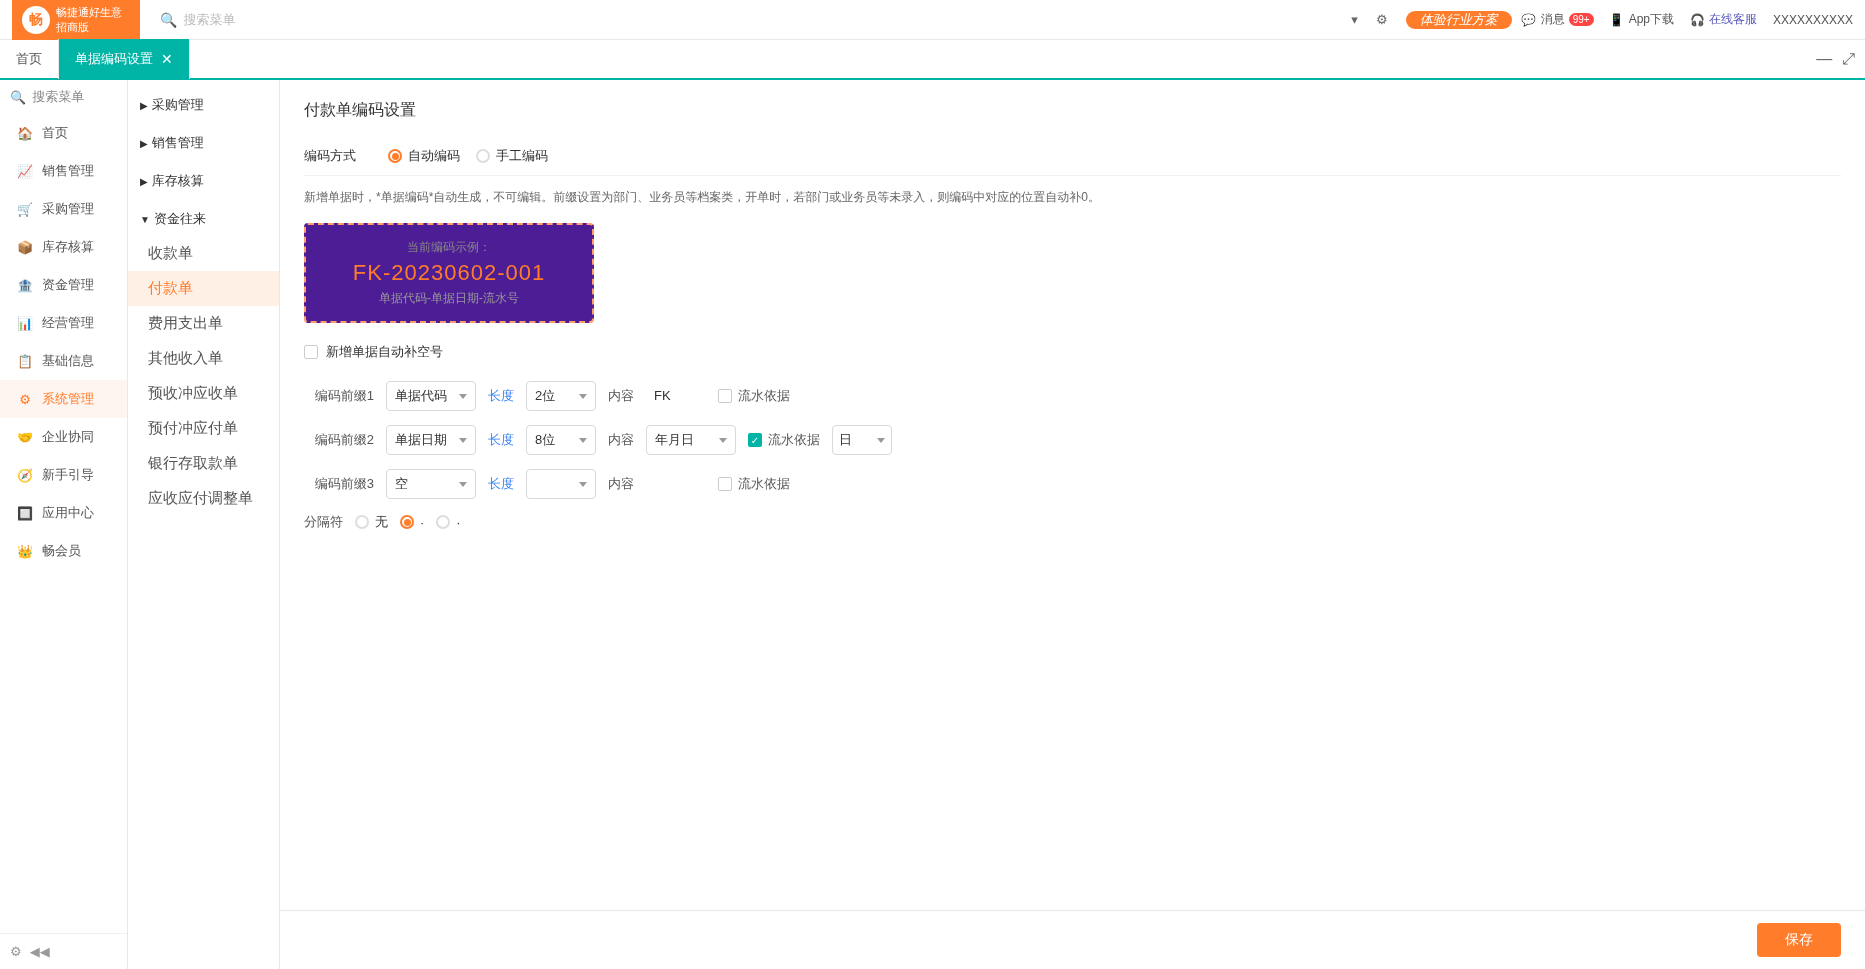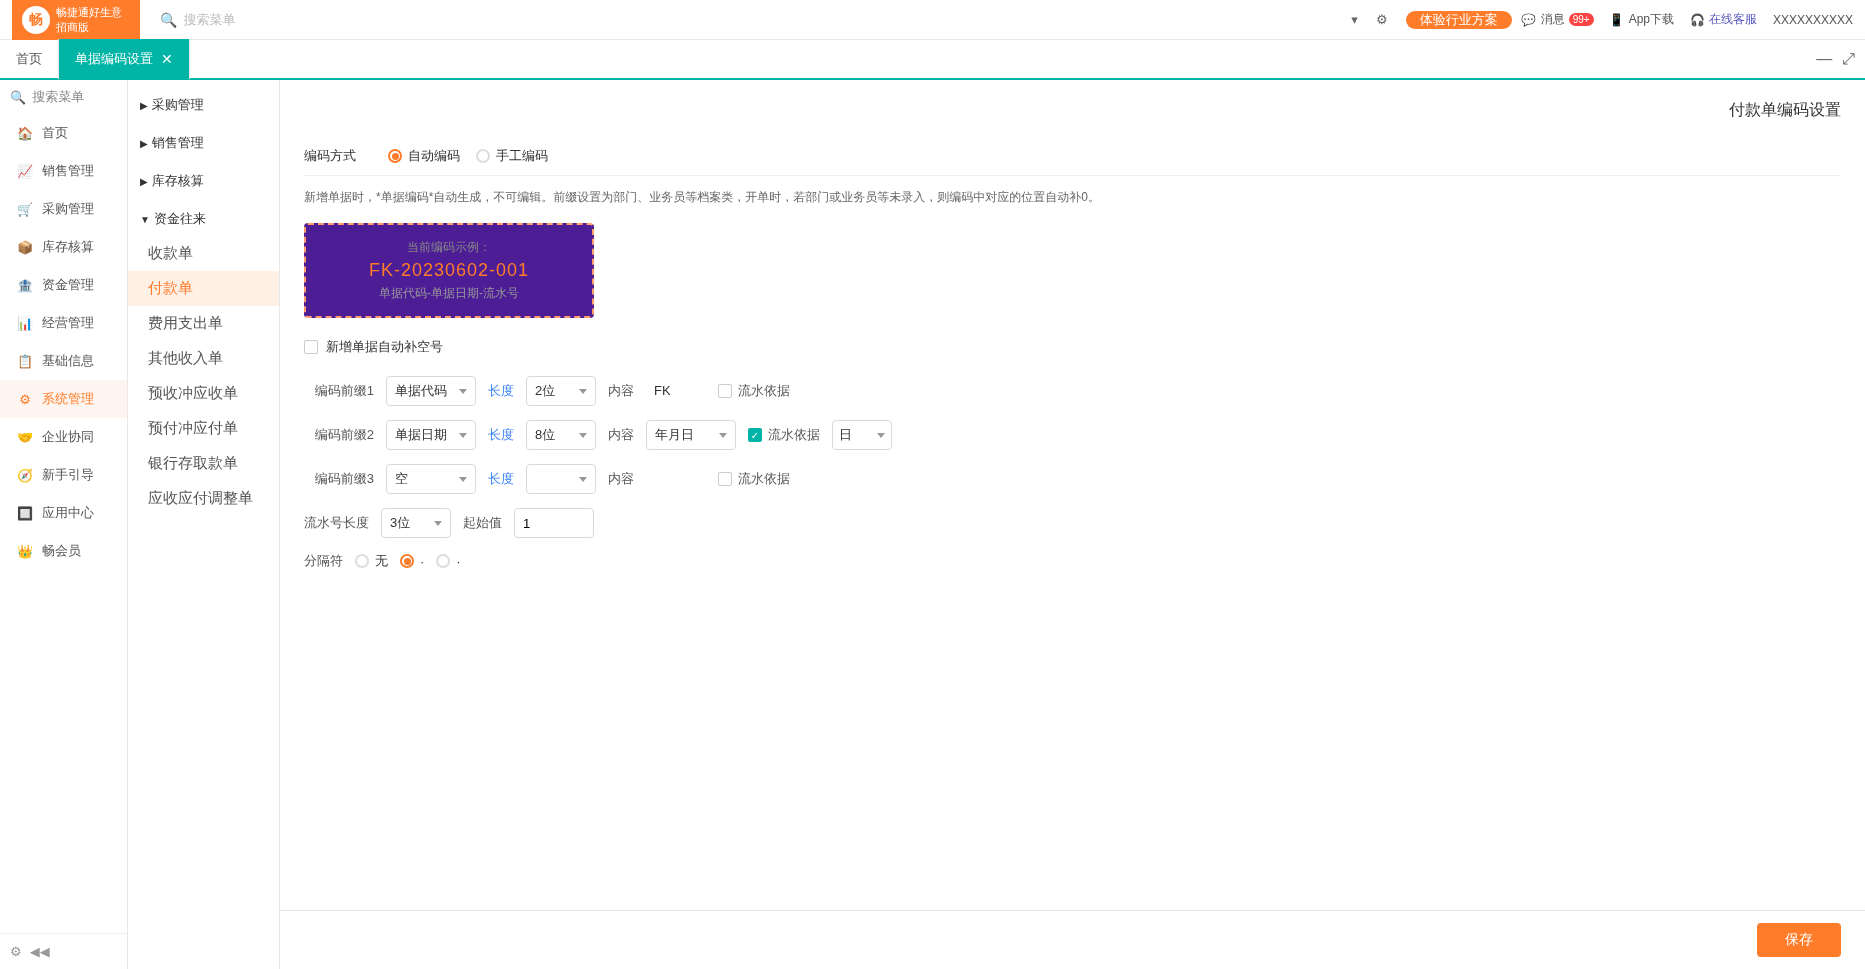--- a/index.html
+++ b/index.html
@@ -6,21 +6,21 @@
     body { font-family: 'Microsoft YaHei', Arial, sans-serif; font-size: 13px; color: #333; background: #f5f5f5; display: flex; flex-direction: column; height: 969px; overflow: hidden; }
 
     
     .topbar { height: 40px; background: #fff; border-bottom: 1px solid #e8e8e8; display: flex; align-items: center; padding: 0 12px; gap: 10px; }
     .topbar-logo { display: flex; align-items: center; gap: 6px; width: 128px; background: #ff7c2a; height: 40px; padding: 0 10px; }
     .topbar-logo-icon { width: 28px; height: 28px; background: #fff; border-radius: 50%; display: flex; align-items: center; justify-content: center; color: #ff7c2a; font-weight: bold; font-size: 14px; }
     .topbar-logo-text { color: #fff; font-size: 11px; line-height: 1.3; }
     .topbar-search { flex: 1; display: flex; align-items: center; gap: 6px; padding-left: 10px; }
     .topbar-dropdown { display: flex; align-items: center; gap: 4px; cursor: pointer; color: #666; }
     .topbar-settings { width: 28px; height: 28px; display: flex; align-items: center; justify-content: center; cursor: pointer; color: #666; }
-    .topbar-btn { background: #ff7c2a; color: #fff; border: none; border-radius: 12px; padding: 0 14px; cursor: pointer; font-size: 13px; }
+    .topbar-btn { background: #ff7c2a; color: #fff; border: none; border-radius: 12px; padding: 0 14px; cursor: pointer; font-size: 13px; font-style: italic; }
     .topbar-right { display: flex; align-items: center; gap: 16px; margin-left: auto; }
     .topbar-msg { display: flex; align-items: center; gap: 4px; cursor: pointer; position: relative; color: #555; font-size: 12px; }
     .badge { background: #ff4444; color: #fff; font-size: 10px; padding: 1px 4px; border-radius: 8px; }
     .topbar-app { display: flex; align-items: center; gap: 4px; cursor: pointer; color: #555; font-size: 12px; }
     .topbar-service { display: flex; align-items: center; gap: 4px; cursor: pointer; color: #55b; font-size: 12px; }
     .topbar-user { color: #555; font-size: 12px; cursor: pointer; }
 
     
     .tabbar { height: 40px; background: #fff; border-bottom: 2px solid #00b4a6; display: flex; align-items: center; padding: 0 0; }
     .tab { height: 40px; display: flex; align-items: center; padding: 0 16px; cursor: pointer; font-size: 13px; color: #555; border-right: 1px solid #e8e8e8; }
@@ -46,38 +46,38 @@
     .sec-group { margin-bottom: 4px; }
     .sec-group-title { display: flex; align-items: center; gap: 4px; padding: 8px 12px; cursor: pointer; font-size: 13px; color: #333; }
     .sec-item { padding: 8px 12px 8px 20px; cursor: pointer; font-size: 15px; color: #555; }
     .sec-item.active { background: #fff0e6; color: #ff7c2a; font-weight: 500; }
 
     
     .content { flex: 1; overflow-y: auto; background: #f5f5f5; display: flex; flex-direction: column; }
     .content-inner { background: #fff; margin: 0; flex: 1; padding: 20px 24px; }
 
     
-    .page-title { font-size: 16px; color: #333; font-weight: 500; margin-bottom: 16px; text-align: right; }
+    .page-title { font-size: 16px; color: #333; font-weight: 500; margin-bottom: 16px; }
 
     
     .encode-method { display: flex; align-items: center; gap: 32px; margin-bottom: 12px; padding: 10px 0; border-bottom: 1px solid #f0f0f0; }
     .encode-label { color: #333; font-size: 13px; }
     .radio-group { display: flex; align-items: center; gap: 16px; }
     .radio-item { display: flex; align-items: center; gap: 6px; cursor: pointer; font-size: 13px; }
     .radio-circle { width: 14px; height: 14px; border-radius: 50%; border: 2px solid #ddd; display: flex; align-items: center; justify-content: center; }
     .radio-circle.checked { border-color: #ff7c2a; }
     .radio-inner { width: 7px; height: 7px; border-radius: 50%; background: #ff7c2a; }
 
     
     .info-text { font-size: 12px; color: #666; margin-bottom: 16px; line-height: 1.6; }
 
     
     .code-example { background: #4c1d95; border: 2px dashed #ff9c6e; border-radius: 4px; padding: 14px 20px; display: inline-block; margin-bottom: 20px; min-width: 290px; text-align: center; }
     .code-label { font-size: 12px; color: #888; margin-bottom: 4px; }
-    .code-value { font-size: 18px; color: #ff7c2a; font-weight: 500; letter-spacing: 1px; }
+    .code-value { font-size: 22px; color: #ff7c2a; font-weight: 500; letter-spacing: 1px; }
     .code-sub { font-size: 12px; color: #999; margin-top: 4px; }
 
     
     .auto-fill-row { display: flex; align-items: center; gap: 8px; margin-bottom: 20px; }
     .checkbox-box { width: 14px; height: 14px; border: 1px solid #ccc; border-radius: 2px; display: flex; align-items: center; justify-content: center; cursor: pointer; }
 
     
     .form-row { display: flex; align-items: center; gap: 12px; margin-bottom: 14px; }
     .form-label { width: 70px; font-size: 13px; color: #555; text-align: right; }
     .form-select { height: 30px; border: 1px solid #d9d9d9; border-radius: 4px; padding: 0 8px; font-size: 13px; display: flex; align-items: center; gap: 6px; cursor: pointer; background: #fff; min-width: 90px; justify-content: space-between; }
@@ -376,29 +376,20 @@
           </div>
           <span class="content-label">内容</span>
           <span class="content-value"></span>
           <div class="checkbox-label">
             <div class="checkbox-box"></div>
             <span>流水依据</span>
           </div>
         </div>
 
         
-        <div class="serial-row">
-          <span class="serial-label">流水号长度</span>
-          <div class="form-select form-select-sm">
-            <span>3位</span>
-            <span class="arrow-down"></span>
-          </div>
-          <span class="start-label">起始值</span>
-          <input class="serial-input" type="text" value="1" style="">
-        </div>
 
         
         <div class="separator-row">
           <span class="sep-label">分隔符</span>
           <div class="sep-options">
             <div class="sep-radio">
               <div class="radio-circle"></div>
               <span>无</span>
             </div>
             <div class="sep-radio">

